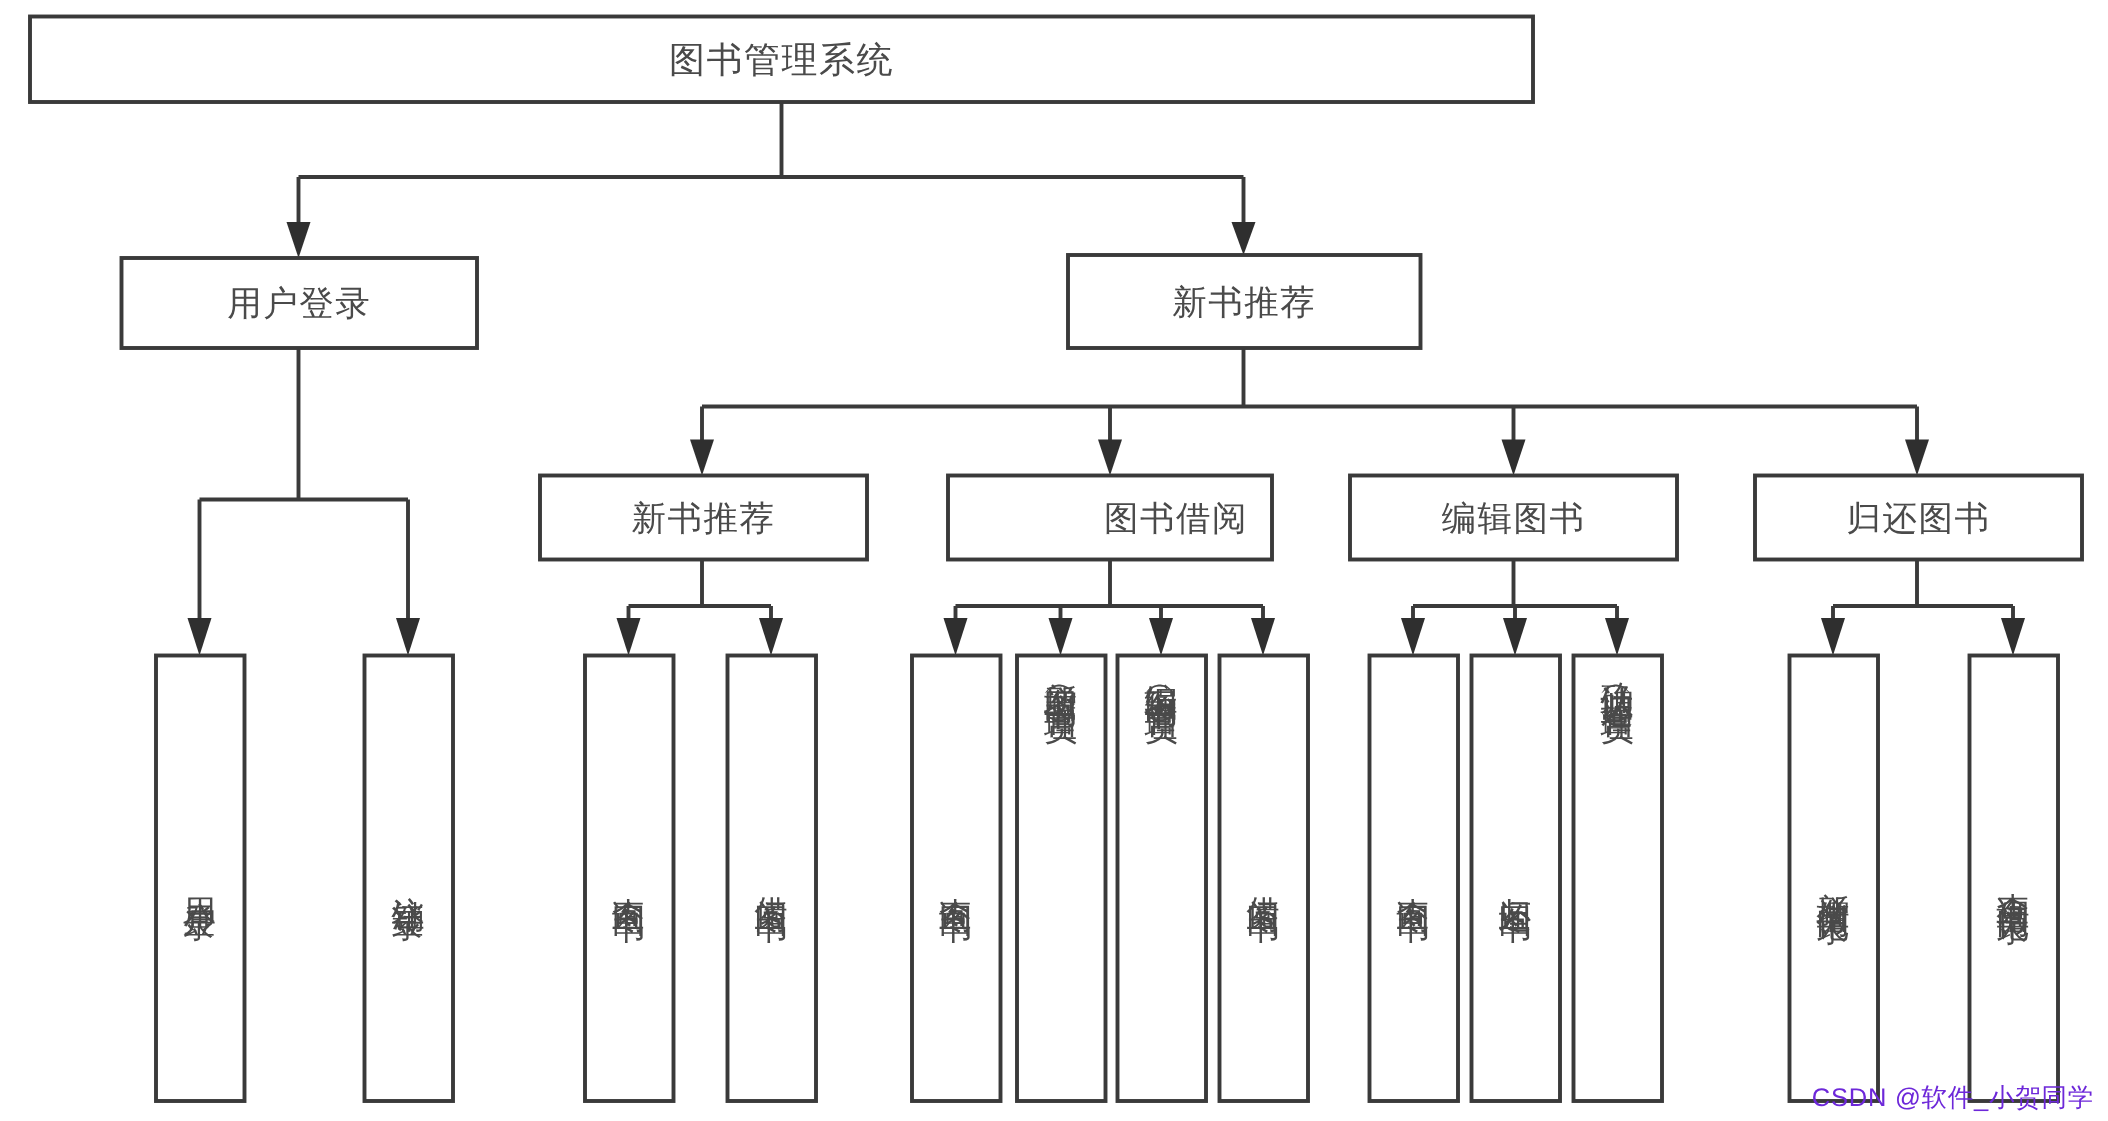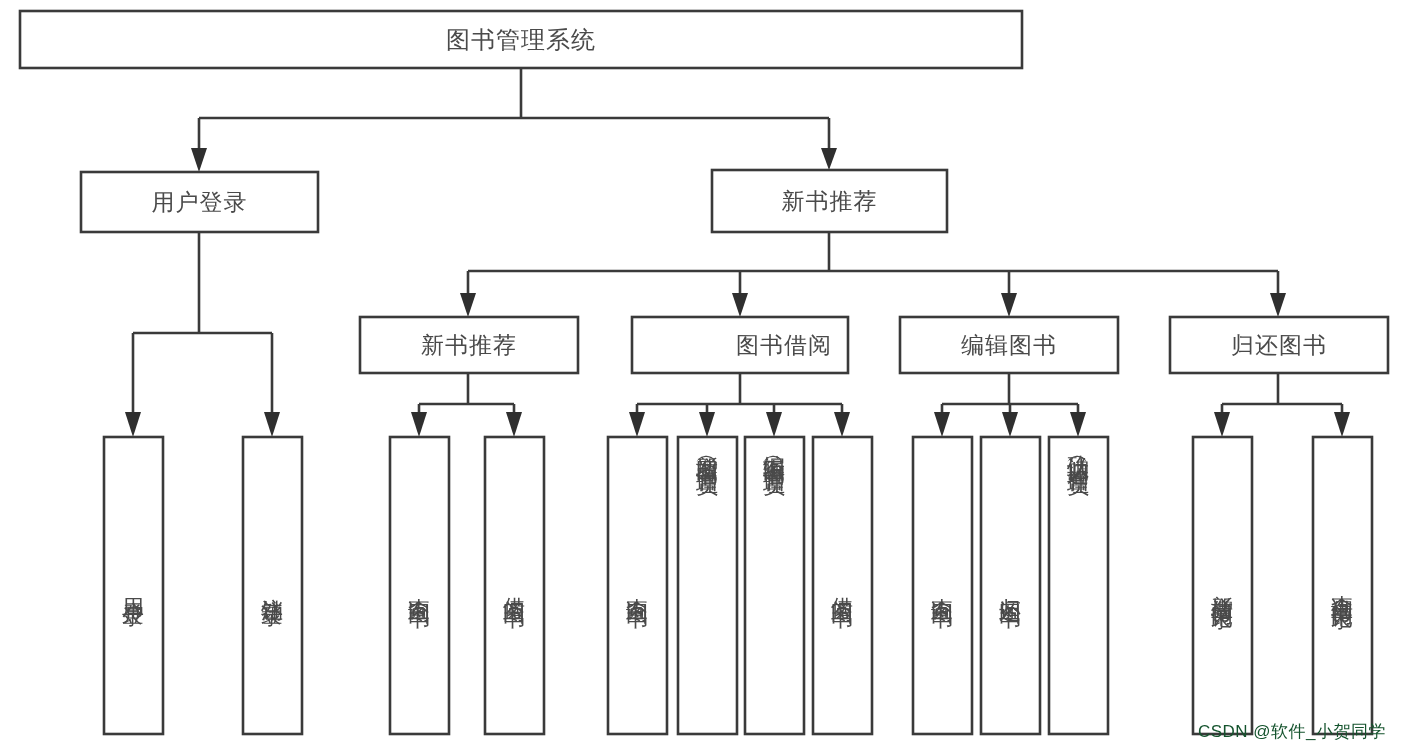--- a/index.html
+++ b/index.html
@@ -34,25 +34,25 @@
     stroke-width: 2.6;
     fill: none;
     stroke-linecap: butt;
   }
   .arrow-head {
     fill: #2f2f2f;
     stroke: none;
   }
   .watermark {
     position: absolute;
-    right: 19px;
+    right: 9px;
     bottom: 4px;
     font-family: "Liberation Sans", "DejaVu Sans", sans-serif;
     font-size: 17px;
-    color: #14532d;
+    color: #6d28d9;
     white-space: nowrap;
     letter-spacing: 0.5px;
   }
   .vlabel-holder {
     position: absolute;
     display: flex;
     align-items: center;
     justify-content: center;
     pointer-events: none;
   }

